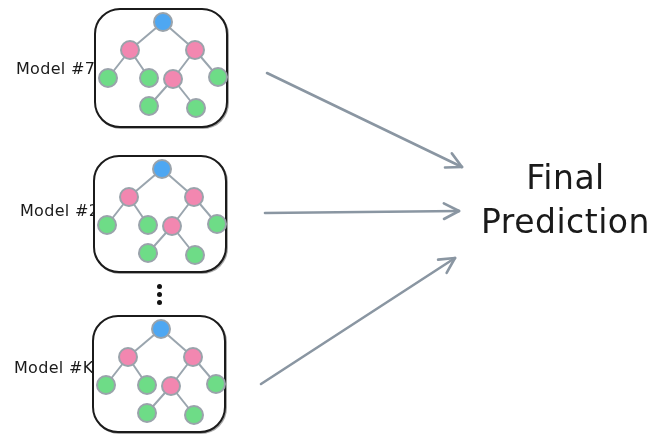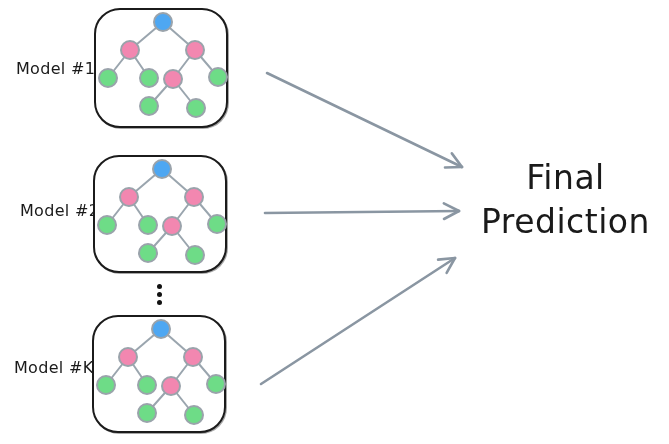--- a/index.html
+++ b/index.html
@@ -52,21 +52,21 @@
     font-weight: 500;
     letter-spacing: 0.5px;
     white-space: nowrap;
   }
 </style>
 </head>
 <body>
 
 <div class="canvas">
 
-  <div class="model-label" id="label-0" style="left: 16px; top: 68px;">Model #1</div>
+  <div class="model-label" id="label-0" style="left: 16px; top: 68px;">Model #7</div>
   <div class="tree-box" id="box-0" style="left: 94px; top: 8px; width: 134px; height: 120px;">
     <svg id="tree-0" class="tree-svg" width="134" height="120" viewBox="0 0 134 120">
         <line x1="69" y1="14" x2="36" y2="42" stroke="#9aa5ae" stroke-width="2" stroke-linecap="round"></line>
         <line x1="69" y1="14" x2="101" y2="42" stroke="#9aa5ae" stroke-width="2" stroke-linecap="round"></line>
         <line x1="36" y1="42" x2="14" y2="70" stroke="#9aa5ae" stroke-width="2" stroke-linecap="round"></line>
         <line x1="36" y1="42" x2="55" y2="70" stroke="#9aa5ae" stroke-width="2" stroke-linecap="round"></line>
         <line x1="101" y1="42" x2="79" y2="71" stroke="#9aa5ae" stroke-width="2" stroke-linecap="round"></line>
         <line x1="101" y1="42" x2="124" y2="69" stroke="#9aa5ae" stroke-width="2" stroke-linecap="round"></line>
         <line x1="79" y1="71" x2="55" y2="98" stroke="#9aa5ae" stroke-width="2" stroke-linecap="round"></line>
         <line x1="79" y1="71" x2="102" y2="100" stroke="#9aa5ae" stroke-width="2" stroke-linecap="round"></line>

